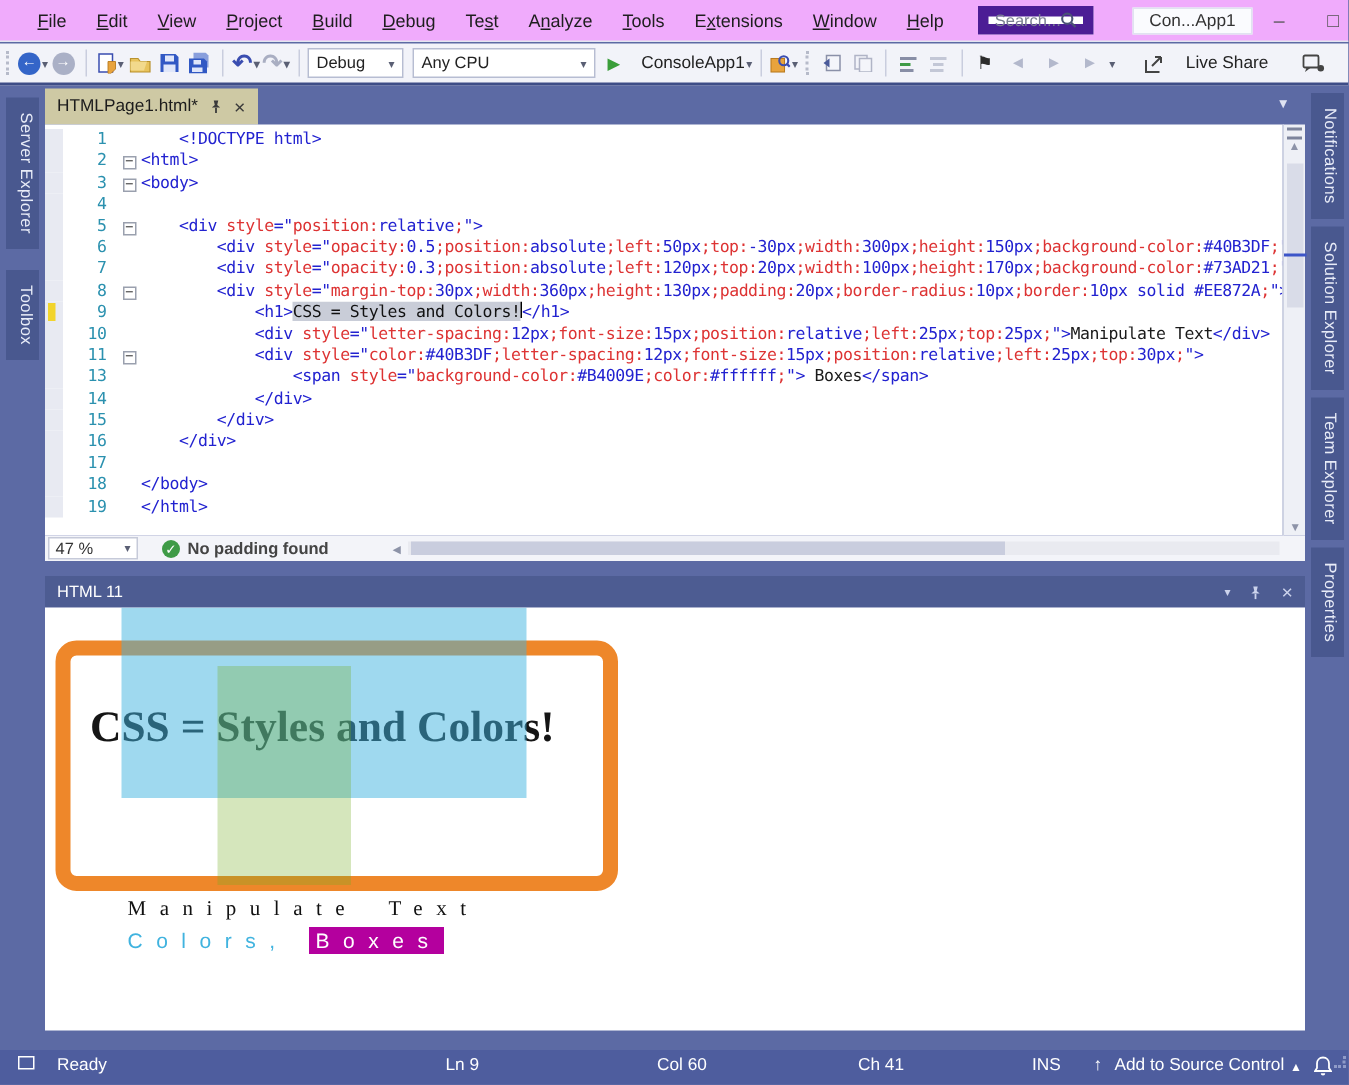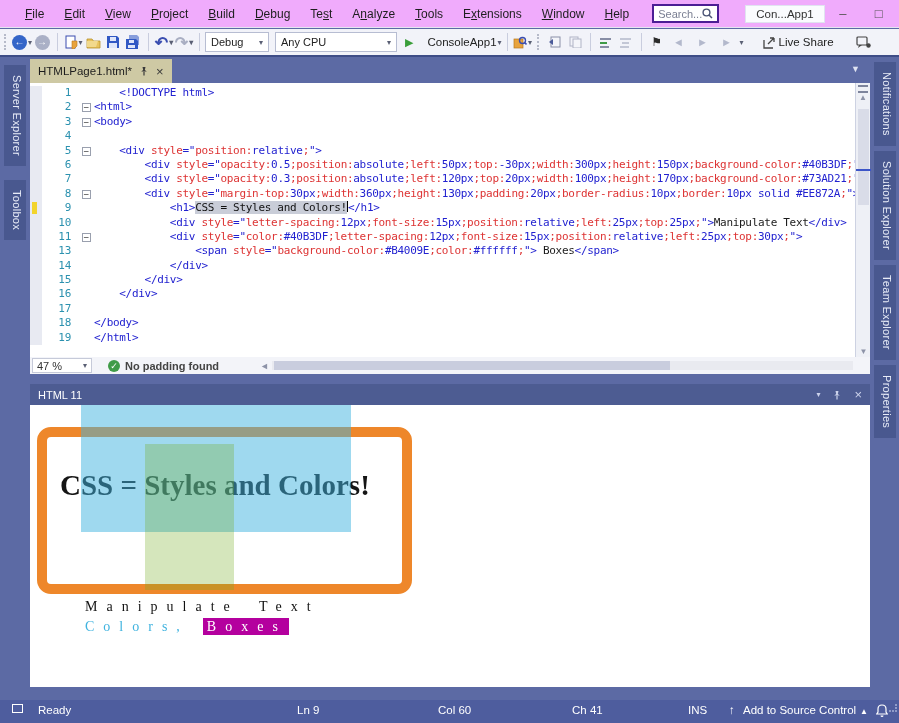--- a/index.html
+++ b/index.html
@@ -5,39 +5,39 @@
   *{margin:0;padding:0;box-sizing:border-box}
   html,body{width:899px;height:723px;overflow:hidden}
   body{font-family:"Liberation Sans",sans-serif;background:#5c6aa4;position:relative;font-size:12px;color:#1e1e1e}
 
   
   #titlebar{position:absolute;left:0;top:0;width:899px;height:28px;background:#f0abfc;display:flex;align-items:center;border-bottom:1px solid #e3e5f0}
   #menubar-items{display:flex;align-items:center;gap:2px;margin-left:4px}
   .menu-item{padding:3px 9px;cursor:default;white-space:nowrap}
   .menu-item u{text-decoration:underline}
   #vs-logo{width:22px;height:18px;margin-left:8px;margin-right:4px}
-  #search-box{margin-left:14px;width:92px;height:19px;background:#fff;border:2px solid #4c1d95;display:flex;align-items:center;justify-content:space-between;padding:0 4px;color:#7a7f92;font-size:11px}
+  #search-box{margin-left:14px;width:92px;height:19px;background:#fff;border:7px solid #4c1d95;display:flex;align-items:center;justify-content:space-between;padding:0 4px;color:#7a7f92;font-size:11px}
   #app-title{margin-left:26px;background:#fafbfe;border:1px solid #e0e3f0;padding:2px 10px;font-size:11.5px;color:#333}
   #window-buttons{margin-left:auto;display:flex;align-items:center}
   .winbtn{width:36px;height:26px;display:flex;align-items:center;justify-content:center;color:#555;font-size:13px}
 
   #toolbar{position:absolute;left:0;top:29px;width:899px;height:28px;background:#f2f3f9;display:flex;align-items:center;border-bottom:2px solid #3e4d87}
   .grip{width:4px;height:16px;border-left:2px dotted #b6bac9;margin:0 4px}
   .tsep{width:1px;height:18px;background:#c9cdde;margin:0 5px}
   .tbtn{display:flex;align-items:center;justify-content:center;height:22px;min-width:20px;font-size:13px;color:#3a4db0}
   .tbtn.dis{color:#a9aec2}
   .dd{font-size:8px;color:#5a5f74;margin-left:1px}
   .circle{width:15px;height:15px;border-radius:50%;display:flex;align-items:center;justify-content:center;color:#fff;font-size:10px;line-height:1}
   .circle.back{background:#3465c8}
   .circle.fwd{background:#aab0c6}
   .combo{background:#fff;border:1px solid #b7bdd2;height:20px;display:flex;align-items:center;justify-content:space-between;padding:0 5px;font-size:11px;color:#222}
   .runlabel{font-size:11.5px;color:#222;margin-left:14px}
   .flag{color:#2b2b2b;font-size:12px}
   .garrow{color:#b3b8cc;font-size:11px;margin:0 2px}
-  #live-share{display:flex;align-items:center;gap:3px;font-size:11.5px;color:#222;margin-left:18px}
+  #live-share{display:flex;align-items:center;gap:15px;font-size:11.5px;color:#222;margin-left:18px}
 
   
   #main{position:absolute;left:0;top:59px;width:899px;height:641px;background:#5c6aa4}
   .lstrip{position:absolute;left:0;top:0;width:30px;bottom:0;display:flex;flex-direction:column;gap:14px;padding-top:6px;align-items:center}
   .rstrip{position:absolute;right:0;top:0;width:29px;bottom:0;display:flex;flex-direction:column;gap:5px;padding-top:3px;align-items:center}
   .vtab{writing-mode:vertical-rl;background:#49588f;color:#e8ecf8;font-size:11px;padding:10px 3px;width:22px;text-align:center;letter-spacing:.3px;white-space:nowrap}
 
   #tabstrip{position:absolute;left:30px;top:0;width:840px;height:24px}
   #doc-tab{position:absolute;left:0;top:0;height:24px;background:#cec9a4;color:#1c1c1c;display:flex;align-items:center;gap:7px;padding:0 8px;font-size:11.5px}
   #tab-overflow{position:absolute;right:10px;top:5px;color:#dfe3f2;font-size:9px}
@@ -72,21 +72,21 @@
   #pane-title{position:absolute;left:30px;top:325px;width:840px;height:21px;background:#4d5c92;color:#fff;font-size:11px;display:flex;align-items:center;padding:0 8px}
   #pane-title .icons{margin-left:auto;display:flex;gap:12px;align-items:center;color:#ccd3ec}
   #pane-content{position:absolute;left:30px;top:346px;width:840px;height:282px;background:#fff;overflow:hidden}
 
   
   #pv-orange{position:absolute;left:7px;top:22px;width:375px;height:167px;border:10px solid #EE872A;border-radius:14px}
   #pv-blue{position:absolute;left:51px;top:0;width:270px;height:127px}
   #pv-green{position:absolute;left:115px;top:39px;width:89px;height:146px}
   #pv-h1{position:absolute;left:30px;top:58px;width:320px;font-family:"Liberation Serif",serif;font-weight:bold;font-size:29px;line-height:44px;color:#151515}
   #pv-manip{position:absolute;left:55px;top:194px;font-family:"Liberation Serif",serif;font-size:14px;letter-spacing:9px;word-spacing:8px;color:#111}
-  #pv-line2{position:absolute;left:55px;top:214px;font-family:Liberation Serif, serif;font-size:14px;letter-spacing:9px}
+  #pv-line2{position:absolute;left:55px;top:214px;font-family:Liberation Sans, sans-serif;font-size:14px;letter-spacing:9px}
   #pv-boxes{padding:1px 2px 1px 4px;margin-left:14px}
 
   
   #statusbar{position:absolute;left:0;bottom:0;width:899px;height:23px;background:#4e5d9e;color:#fff;font-size:11.5px}
   #statusbar span{position:absolute;top:4px;white-space:nowrap}
   #sb-icon{left:12px;top:6px;width:11px;height:9px;border:1.5px solid #fff;position:absolute}
   #sb-grip{position:absolute;right:2px;bottom:2px;width:8px;height:8px;border-right:2px dotted #8f9bc8;border-bottom:2px dotted #8f9bc8}
 </style>
 </head>
 <body>

